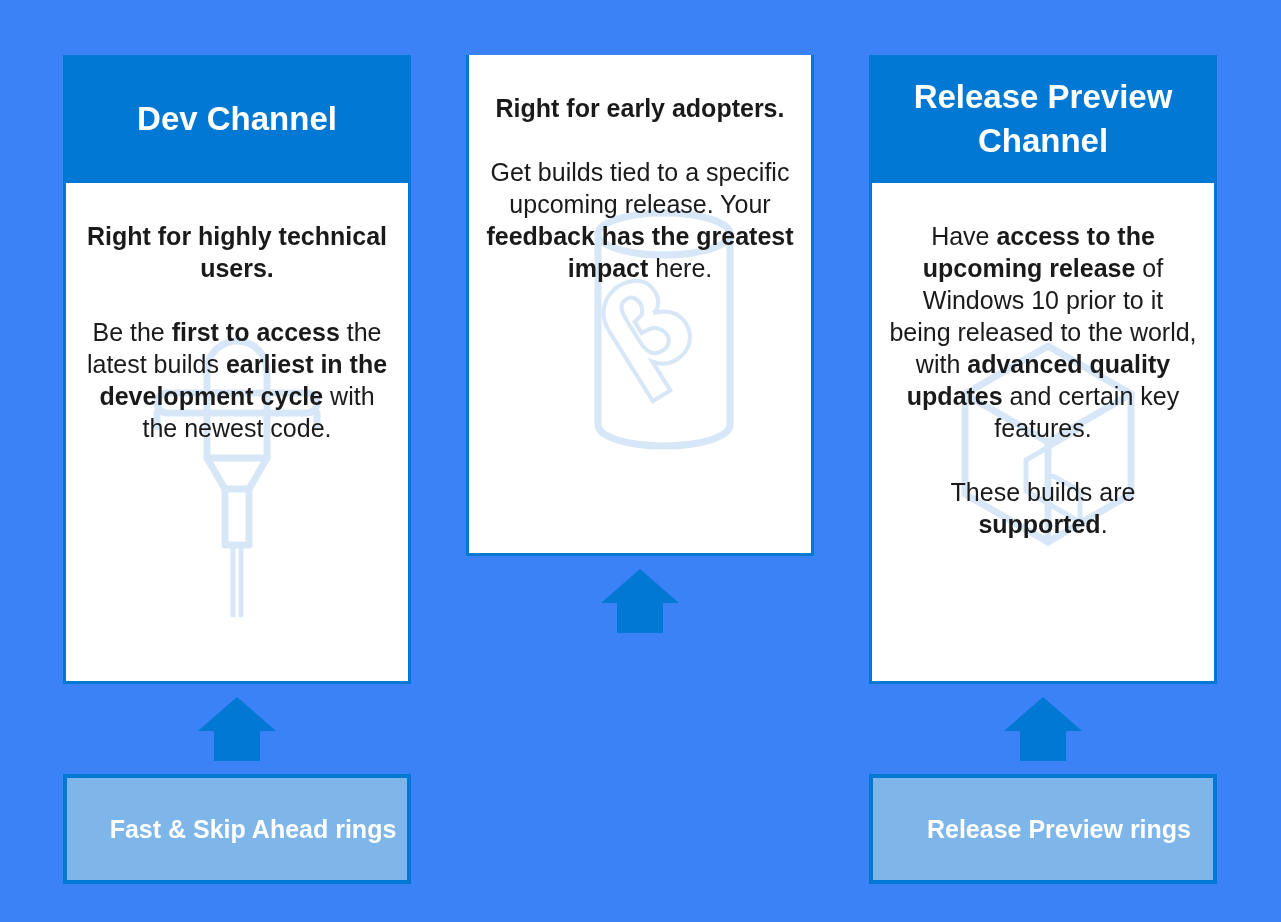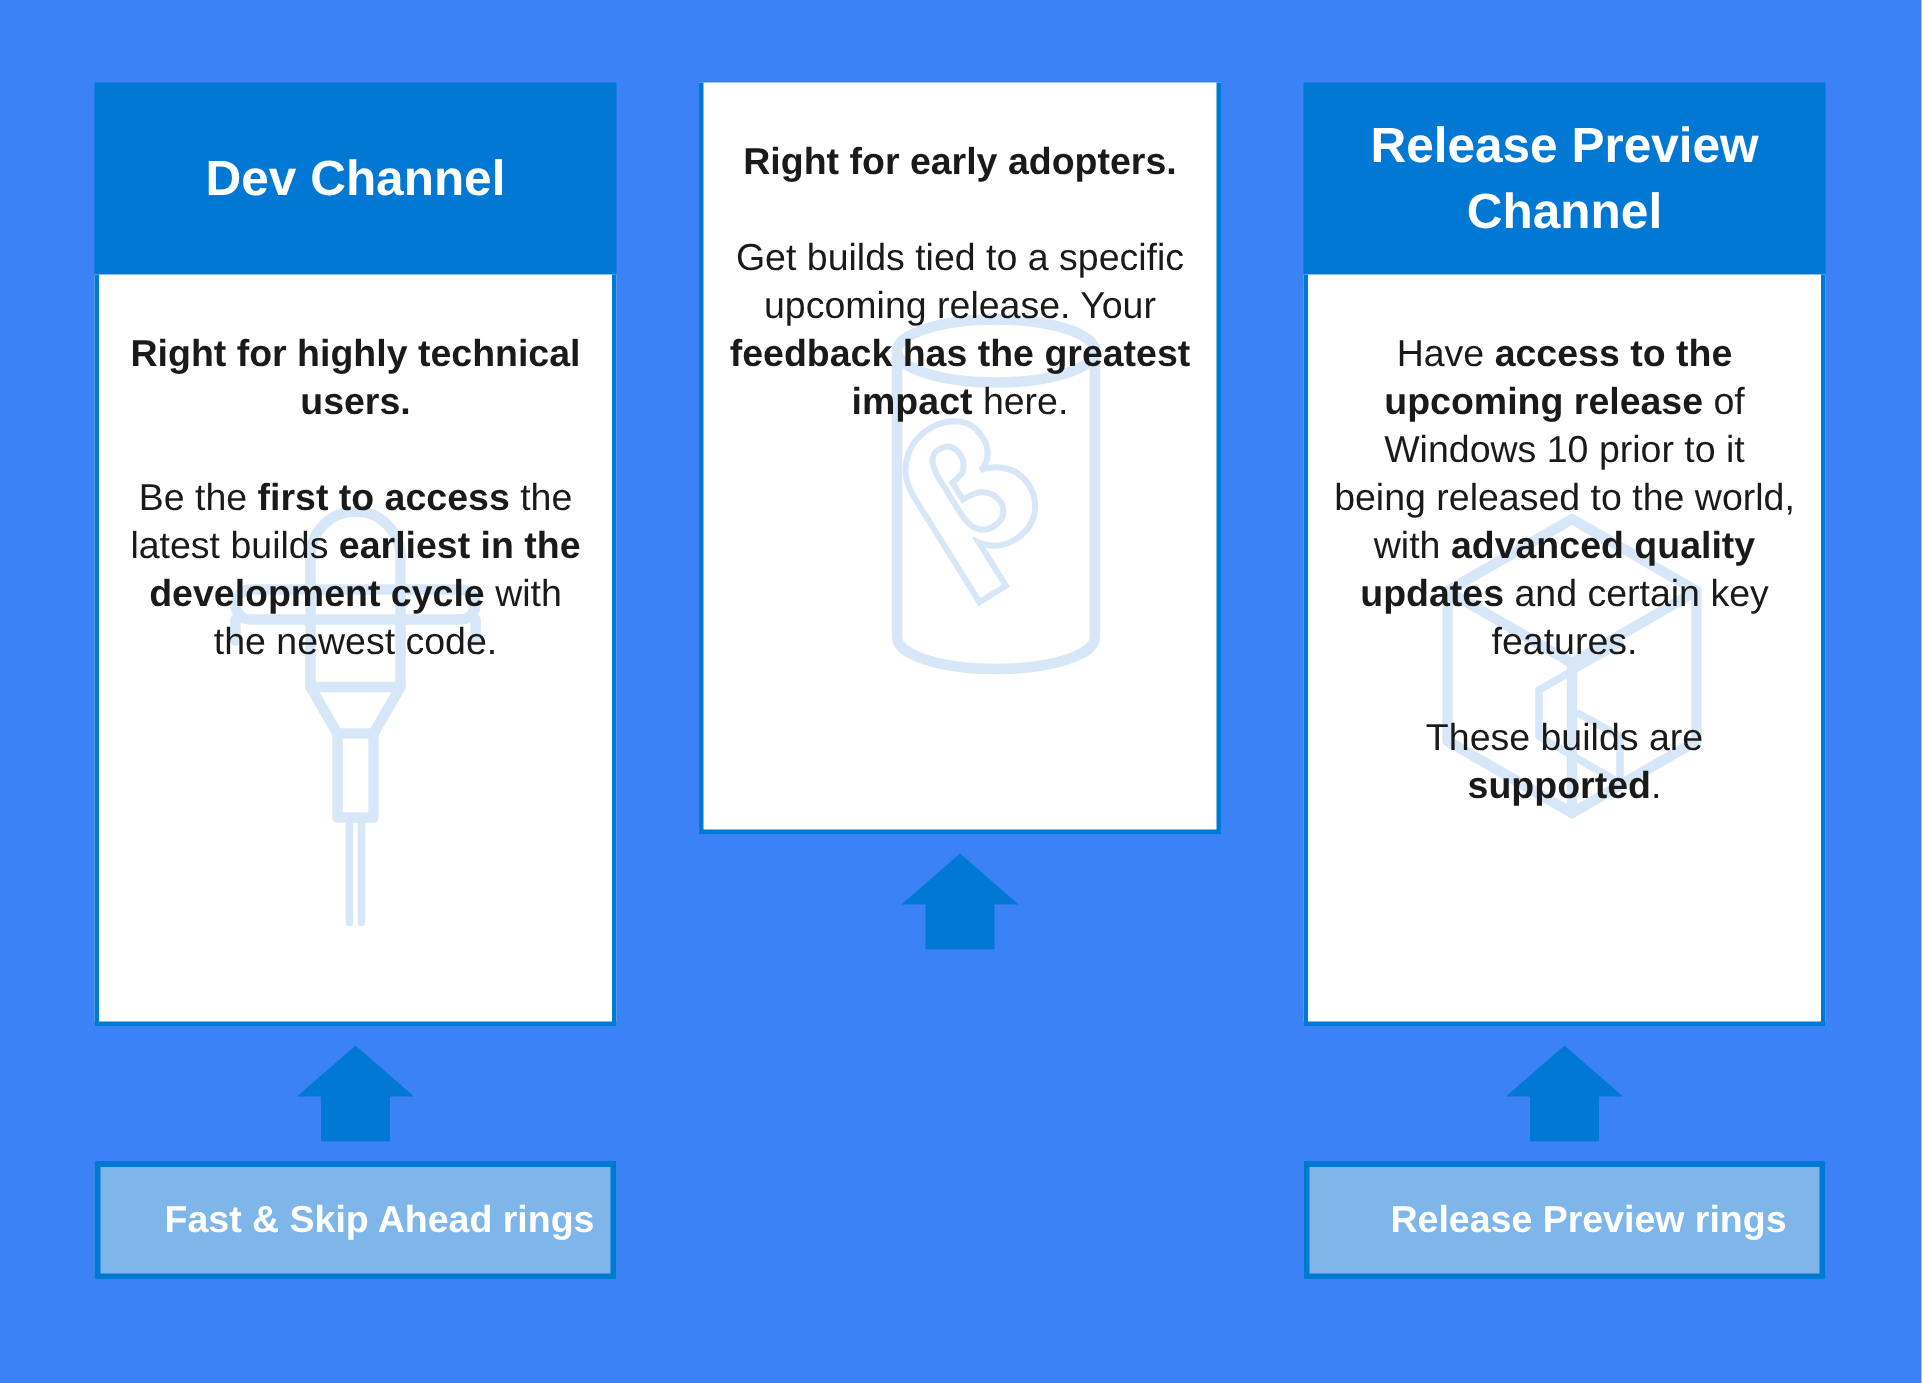--- a/index.html
+++ b/index.html
@@ -90,21 +90,21 @@
     margin-top:13px;
     height:64px;
     display:flex;
     align-items:center;
     justify-content:center;
   }
   .arrow-fill{fill:var(--blue);}
   .ring-box{
     margin-top:13px;
     width:100%;
-    height:79px;
+    height:110px;
     box-sizing:border-box;
     border:4px solid var(--blue);
     background:var(--ring);
     display:flex;
     align-items:center;
     justify-content:center;
     text-align:center;
     color:#fff;
     font-weight:bold;
     font-size:25px;

